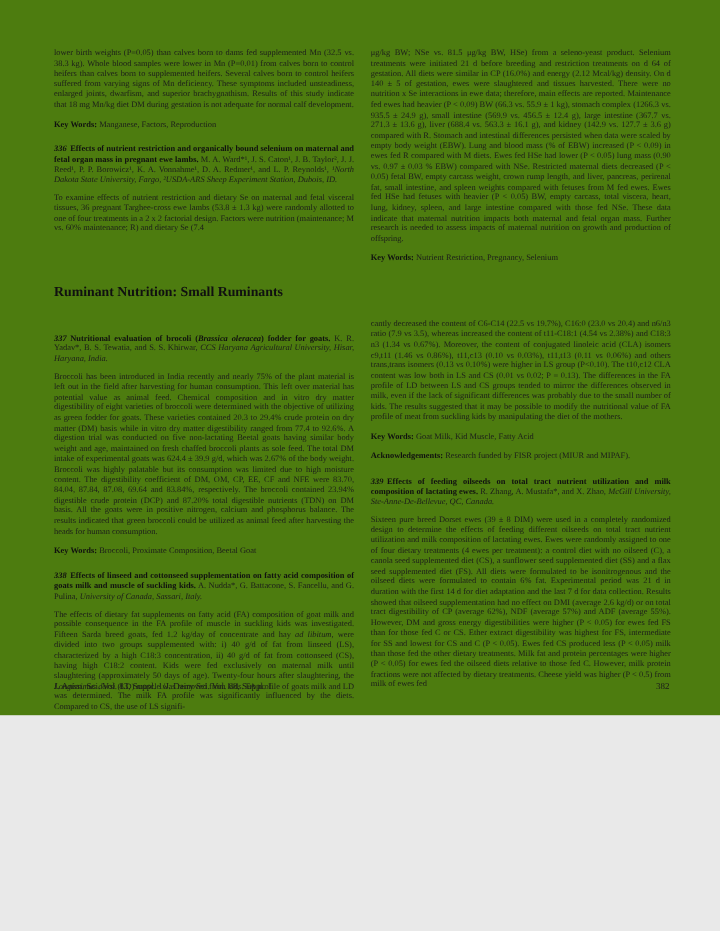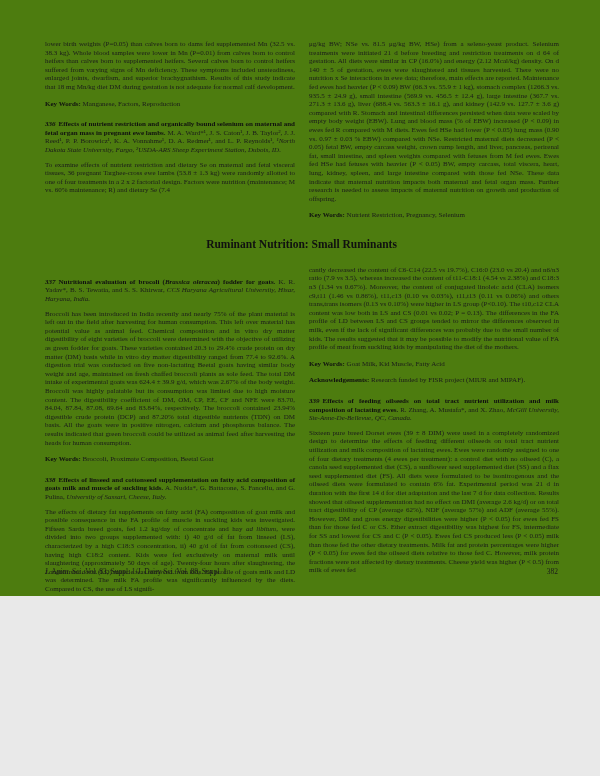--- a/index.html
+++ b/index.html
@@ -40,21 +40,21 @@
   .abs-num  { margin-right: 3px; font-style: italic; }
 
   b { font-weight: bold; color: #101010; }
   i { }
 
   .section-title {
     margin: 18px 0 15px 0;
     font-size: 11.5px;
     line-height: 13px;
     font-weight: bold;
-    text-align: center;
+    text-align: left;
     color: #101010;
     font-family: "Liberation Serif", serif;
   }
 
   .footer {
     position: absolute;
     left: 45px;
     right: 42px;
     bottom: 20px;
     display: flex;
@@ -92,21 +92,21 @@
 
     <div class="cols">
       <div class="col">
 
         <p class="abs-head"><b class="abs-num">337</b><b><span>Nutritional evaluation of brocoli (</span><i>Brassica oleracea</i><span>) fodder for goats.</span></b> <span>K. R. Yadav*, B. S. Tewatia, and S. S. Khirwar,</span> <i>CCS Haryana Agricultural University, Hisar, Haryana, India.</i></p>
 
         <p class="abs-body">Broccoli has been introduced in India recently and nearly 75% of the plant material is left out in the field after harvesting for human consumption. This left over material has potential value as animal feed. Chemical composition and in vitro dry matter digestibility of eight varieties of broccoli were determined with the objective of utilizing as green fodder for goats. These varieties contained 20.3 to 29.4% crude protein on dry matter (DM) basis while in vitro dry matter digestibility ranged from 77.4 to 92.6%. A digestion trial was conducted on five non-lactating Beetal goats having similar body weight and age, maintained on fresh chaffed broccoli plants as sole feed. The total DM intake of experimental goats was 624.4 ± 39.9 g/d, which was 2.67% of the body weight. Broccoli was highly palatable but its consumption was limited due to high moisture content. The digestibility coefficient of DM, OM, CP, EE, CF and NFE were 83.70, 84.04, 87.84, 87.08, 69.64 and 83.84%, respectively. The broccoli contained 23.94% digestible crude protein (DCP) and 87.20% total digestible nutrients (TDN) on DM basis. All the goats were in positive nitrogen, calcium and phosphorus balance. The results indicated that green broccoli could be utilized as animal feed after harvesting the heads for human consumption.</p>
 
         <p class="kw"><b>Key Words:</b> <span>Broccoli, Proximate Composition, Beetal Goat</span></p>
 
-        <p class="abs-head"><b class="abs-num">338</b><b>Effects of linseed and cottonseed supplementation on fatty acid composition of goats milk and muscle of suckling kids.</b> <span>A. Nudda*, G. Battacone, S. Fancellu, and G. Pulina,</span> <i>University of Sassari, Cheese, Italy.</i></p>
+        <p class="abs-head"><b class="abs-num">338</b><b>Effects of linseed and cottonseed supplementation on fatty acid composition of goats milk and muscle of suckling kids.</b> <span>A. Nudda*, G. Battacone, S. Fancellu, and G. Pulina,</span> <i>University of Canada, Sassari, Italy.</i></p>
 
         <p class="abs-body"><span>The effects of dietary fat supplements on fatty acid (FA) composition of goat milk and possible consequence in the FA profile of muscle in suckling kids was investigated. Fifteen Sarda breed goats, fed 1.2 kg/day of concentrate and hay </span><i>ad libitum</i><span>, were divided into two groups supplemented with: i) 40 g/d of fat from linseed (LS), characterized by a high C18:3 concentration, ii) 40 g/d of fat from cottonseed (CS), having high C18:2 content. Kids were fed exclusively on maternal milk until slaughtering (approximately 50 days of age). Twenty-four hours after slaughtering, the </span><i>Longissimus dorsi</i><span> (LD) muscle was removed from kids. FA profile of goats milk and LD was determined. The milk FA profile was significantly influenced by the diets. Compared to CS, the use of LS signifi-</span></p>
       </div>
 
       <div class="col">
         <p>cantly decreased the content of C6-C14 (22.5 vs 19.7%), C16:0 (23.0 vs 20.4) and n6/n3 ratio (7.9 vs 3.5), whereas increased the content of t11-C18:1 (4.54 vs 2.38%) and C18:3 n3 (1.34 vs 0.67%). Moreover, the content of conjugated linoleic acid (CLA) isomers c9,t11 (1.46 vs 0.86%), t11,c13 (0.10 vs 0.03%), t11,t13 (0.11 vs 0.06%) and others trans,trans isomers (0.13 vs 0.10%) were higher in LS group (P&lt;0.10). The t10,c12 CLA content was low both in LS and CS (0.01 vs 0.02; P = 0.13). The differences in the FA profile of LD between LS and CS groups tended to mirror the differences observed in milk, even if the lack of significant differences was probably due to the small number of kids. The results suggested that it may be possible to modify the nutritional value of FA profile of meat from suckling kids by manipulating the diet of the mothers.</p>
 
         <p class="kw"><b>Key Words:</b> <span>Goat Milk, Kid Muscle, Fatty Acid</span></p>
 
         <p class="kw"><b>Acknowledgements:</b> <span>Research funded by FISR project (MIUR and MIPAF).</span></p>

